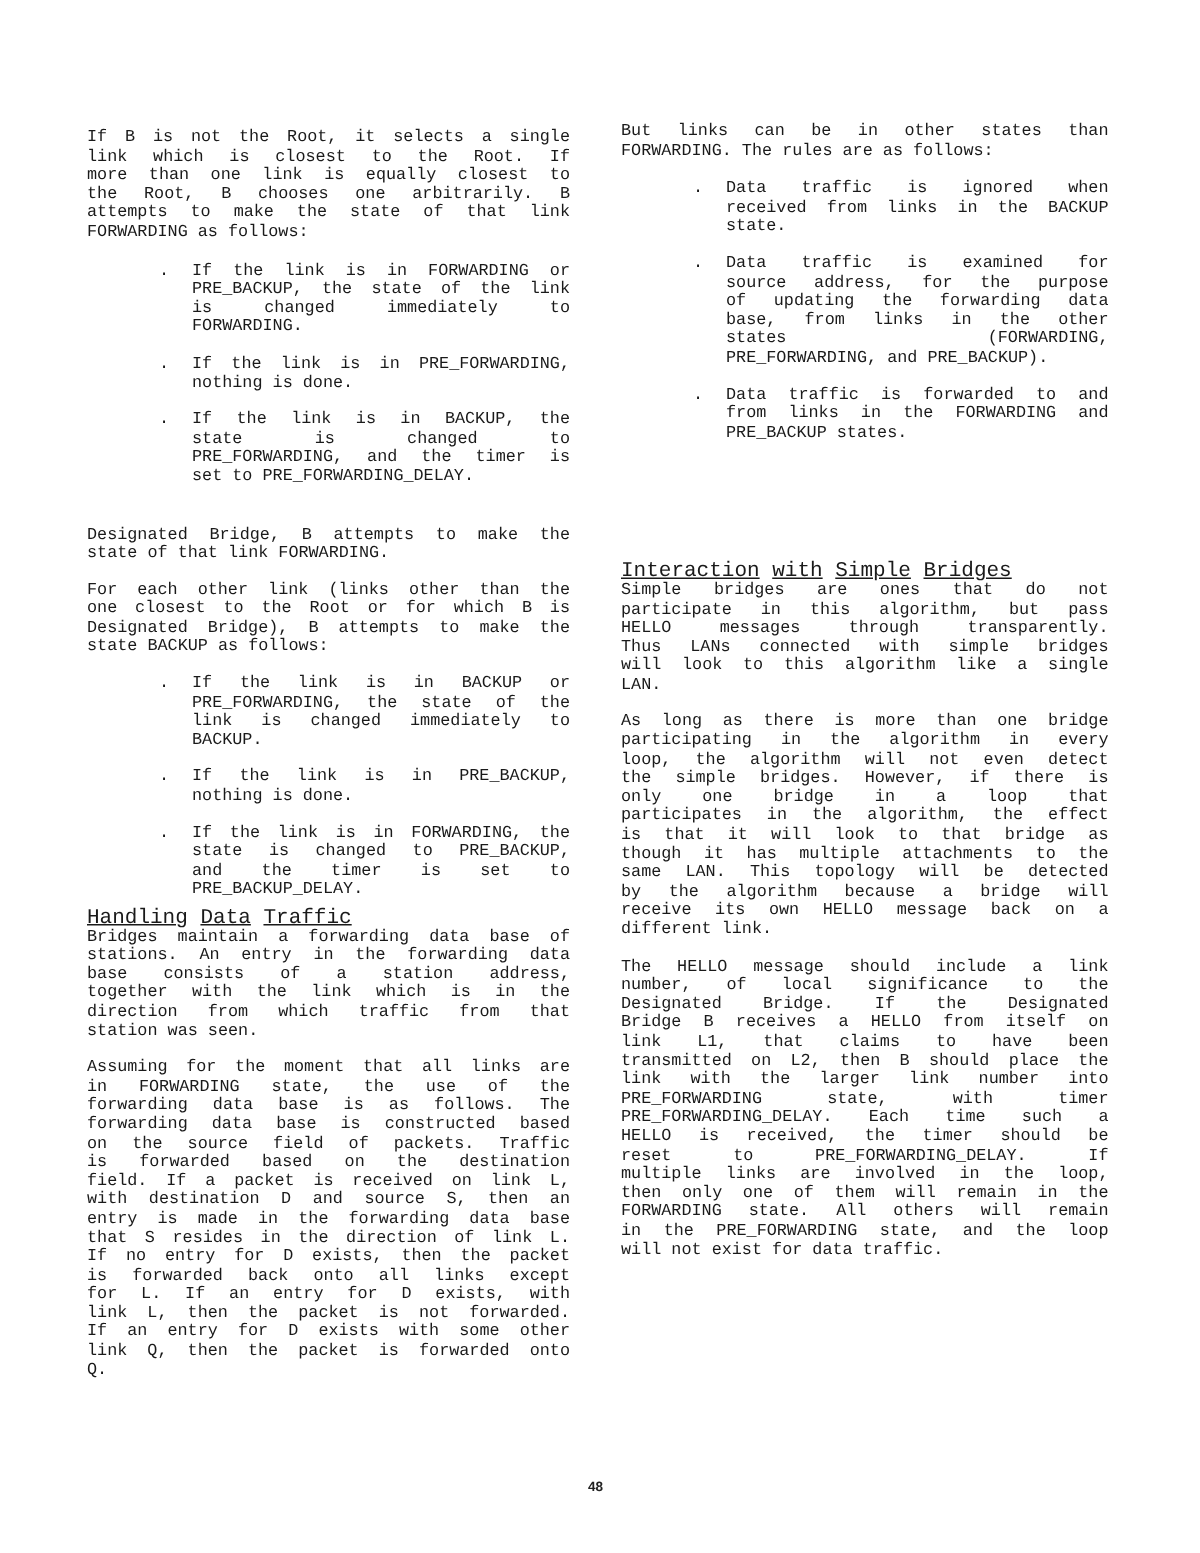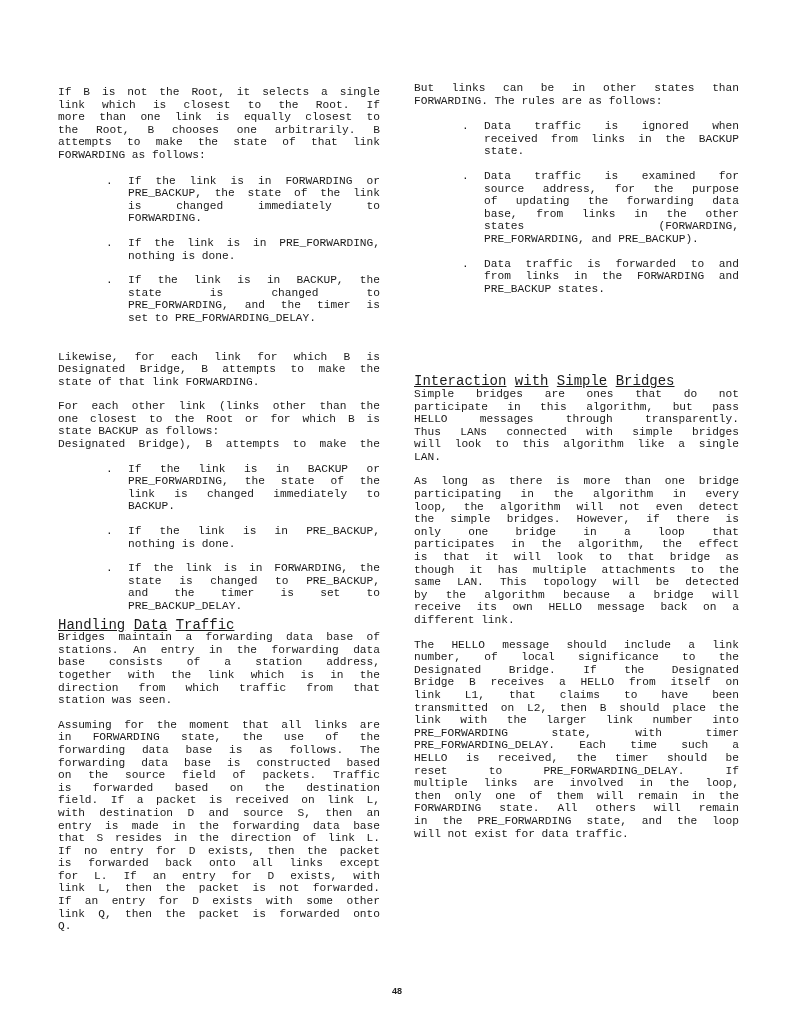--- a/index.html
+++ b/index.html
@@ -46,30 +46,29 @@
   </div>
   <div class="bullet-block" style="margin-top:12px;">
     <span class="dot">.</span>
     <span class="line">If the link is in BACKUP, the</span>
     <span class="line">state is changed to</span>
     <span class="line">PRE_FORWARDING, and the timer is</span>
     <span class="line last">set to PRE_FORWARDING_DELAY.</span>
   </div>
 
   <div class="para" style="margin-top:26px;">
-    <span class="line">Likewise, for each link for which B is</span>
     <span class="line">Designated Bridge, B attempts to make the</span>
     <span class="line last">state of that link FORWARDING.</span>
   </div>
 
   <div class="para" style="margin-top:12px;">
     <span class="line">For each other link (links other than the</span>
     <span class="line">one closest to the Root or for which B is</span>
+    <span class="line">Designated Bridge), B attempts to make the</span>
     <span class="line last">state BACKUP as follows:</span>
-    <span class="line">Designated Bridge), B attempts to make the</span>
   </div>
 
   <div class="bullet-block" style="margin-top:12px;">
     <span class="dot">.</span>
     <span class="line">If the link is in BACKUP or</span>
     <span class="line">PRE_FORWARDING, the state of the</span>
     <span class="line">link is changed immediately to</span>
     <span class="line last">BACKUP.</span>
   </div>
   <div class="bullet-block" style="margin-top:12px;">

